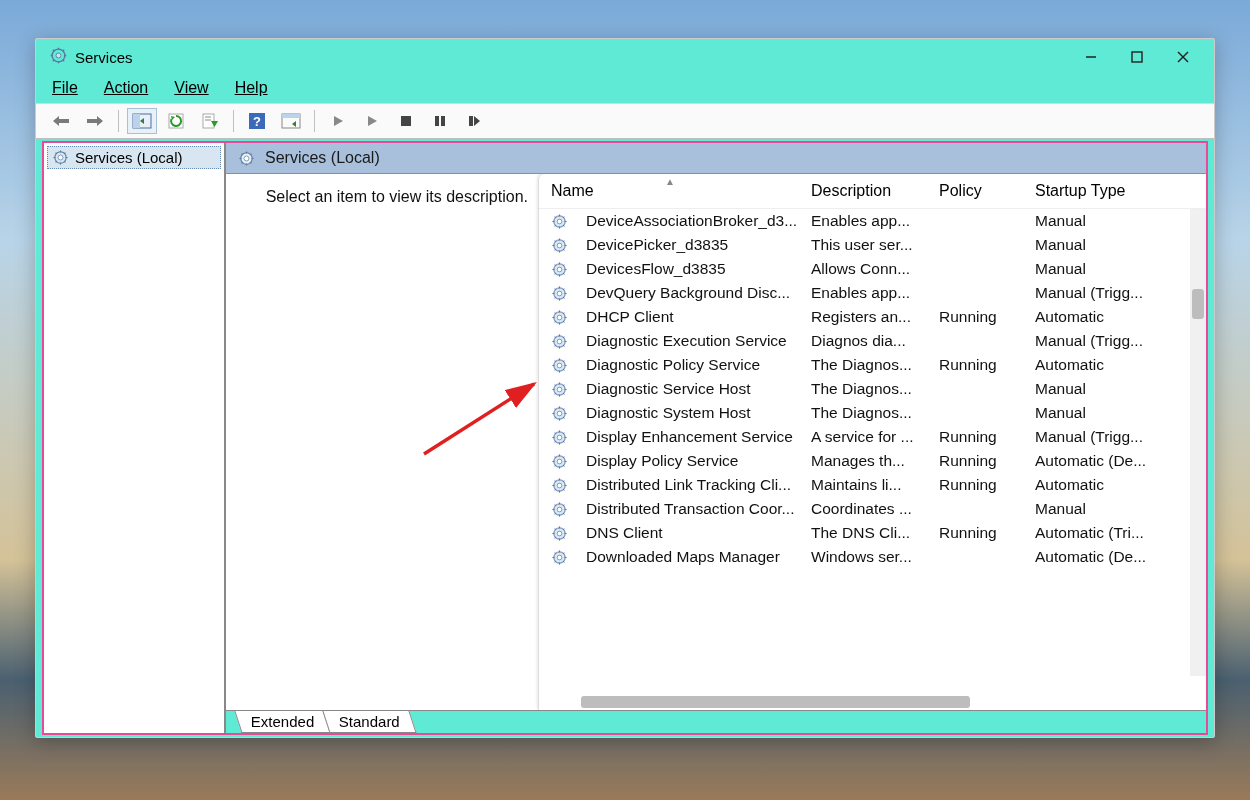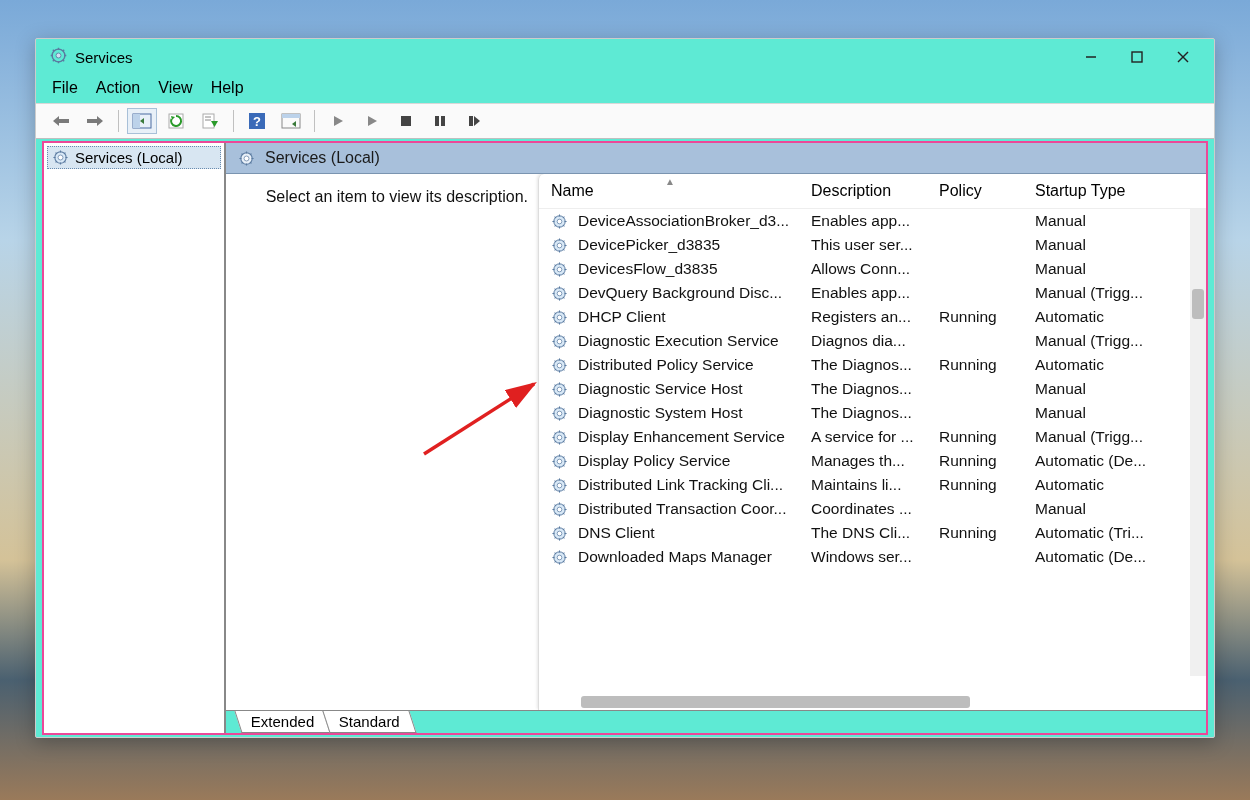--- a/index.html
+++ b/index.html
@@ -34,23 +34,24 @@
   .titlebar .title-icon { margin-right: 8px; }
   .titlebar .title-text { flex: 0 0 auto; font-size: 15px; }
   .titlebar .spacer { flex: 1; }
   .sysbtn {
     width: 46px; height: 32px;
     display: flex; align-items: center; justify-content: center;
     cursor: pointer;
   }
   .menubar {
     display: flex;
-    gap: 18px;
+    gap: 26px;
     padding: 4px 8px 6px 16px;
     font-size: 16px;
+    text-decoration: underline;
   }
   .menubar span { cursor: default; }
   .toolbar {
     display: flex;
     align-items: center;
     padding: 4px 10px;
     border-top: 1px solid #d8d8d8;
     border-bottom: 1px solid #bfbfbf;
     gap: 4px;
     background: #fafafa;
@@ -145,21 +146,21 @@
     position: relative;
   }
   .row {
     display: flex;
     align-items: center;
     padding: 3px 0 3px 6px;
     font-size: 15.5px;
     color: #111;
     white-space: nowrap;
   }
-  .row .col-name { display:flex; align-items:center; gap:10px; overflow:hidden; }
+  .row .col-name { display:flex; align-items:center; gap:18px; overflow:hidden; }
   .row .celltext { overflow:hidden; text-overflow: ellipsis; }
   .vscroll-track {
     position: absolute; right: 0; top: 0; bottom: 18px;
     width: 16px; background: #f0f0f0;
   }
   .vscroll-thumb {
     position: absolute; left: 2px; right: 2px;
     top: 80px; height: 30px;
     background: #bdbdbd; border-radius: 3px;
   }
@@ -526,21 +527,21 @@
                       <line x1="12" y1="2" x2="12" y2="5"></line>
                       <line x1="12" y1="19" x2="12" y2="22"></line>
                       <line x1="2" y1="12" x2="5" y2="12"></line>
                       <line x1="19" y1="12" x2="22" y2="12"></line>
                       <line x1="5" y1="5" x2="7" y2="7"></line>
                       <line x1="17" y1="17" x2="19" y2="19"></line>
                       <line x1="5" y1="19" x2="7" y2="17"></line>
                       <line x1="17" y1="7" x2="19" y2="5"></line>
                     </g>
                   </svg>
-                  <span class="celltext">Distributed Policy Service</span>
+                  <span class="celltext">Diagnostic Policy Service</span>
                 </div>
                 <div class="col-desc"><span class="celltext">The Diagnos...</span></div>
                 <div class="col-status"><span class="celltext">Running</span></div>
                 <div class="col-start"><span class="celltext">Automatic</span></div>
               </div>
               <div class="row">
                 <div class="col-name">
                   <svg class="gear-svg" viewBox="0 0 24 24">
                     <circle cx="12" cy="12" r="8" fill="#d8e8f6" stroke="#5a7aa0" stroke-width="1.4"></circle>
                     <circle cx="12" cy="12" r="3.3" fill="#fff" stroke="#5a7aa0"></circle>

